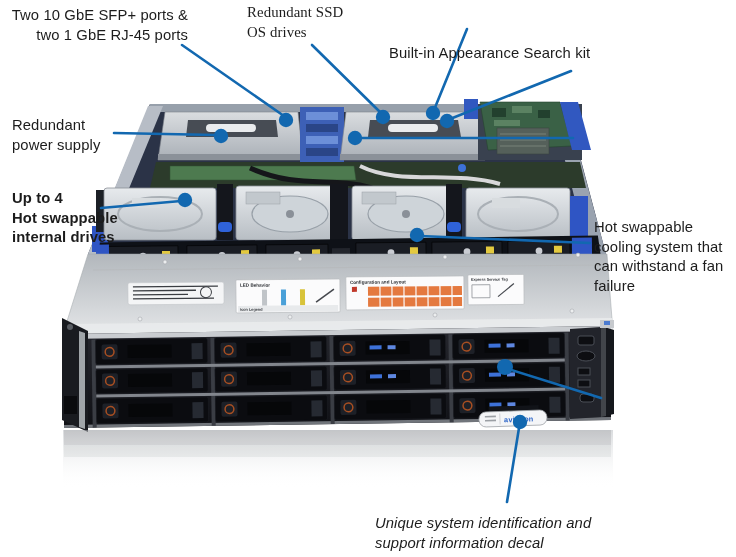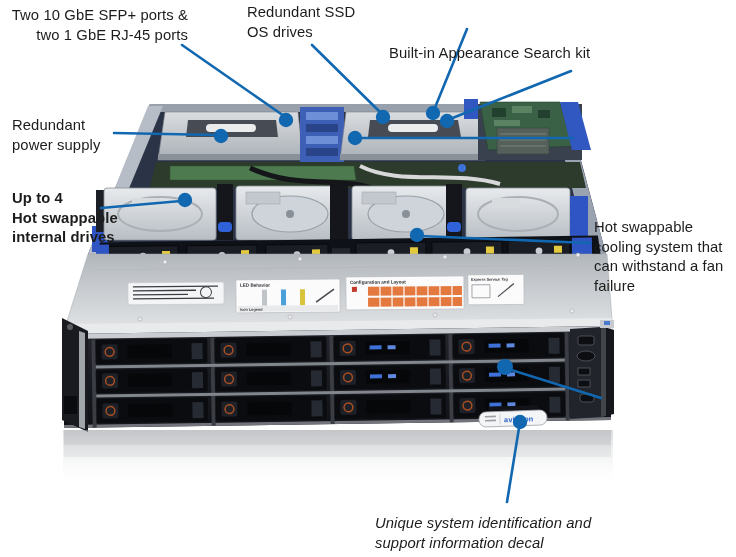--- a/index.html
+++ b/index.html
@@ -386,21 +386,21 @@
     <circle class="callout-dot" cx="221" cy="136" r="7.2" fill="#1268b0"></circle>
     <circle class="callout-dot" cx="355" cy="138" r="7.2" fill="#1268b0"></circle>
     <circle class="callout-dot" cx="185" cy="200" r="7.2" fill="#1268b0"></circle>
     <circle class="callout-dot" cx="417" cy="235" r="7.2" fill="#1268b0"></circle>
     <circle class="callout-dot" cx="505" cy="367" r="8" fill="#1268b0"></circle>
     <circle class="callout-dot" cx="520" cy="422" r="7.2" fill="#1268b0"></circle>
   </svg>
 
   <div class="callout-label center" style="left:8px;   top:6px;   width:180px;">Two 10 GbE SFP+ ports &amp;
 two 1 GbE RJ-45 ports</div>
-  <div class="callout-label" style="left:247px; top:3px;">Redundant SSD
+  <div class="callout-label" style="left:247px; top:3px;font-family:Liberation Serif, serif;">Redundant SSD
 OS drives</div>
   <div class="callout-label" style="left:389px; top:4px;margin-top:40px;">Built-in Appearance Search kit</div>
   <div class="callout-label" style="left:12px;  top:116px;">Redundant
 power supply</div>
   <div class="callout-label" style="left:12px;  top:189px;font-weight:bold;">Up to 4
 Hot swappable
 internal drives</div>
   <div class="callout-label" style="left:594px; top:218px;">Hot swappable
 cooling system that
 can withstand a fan

